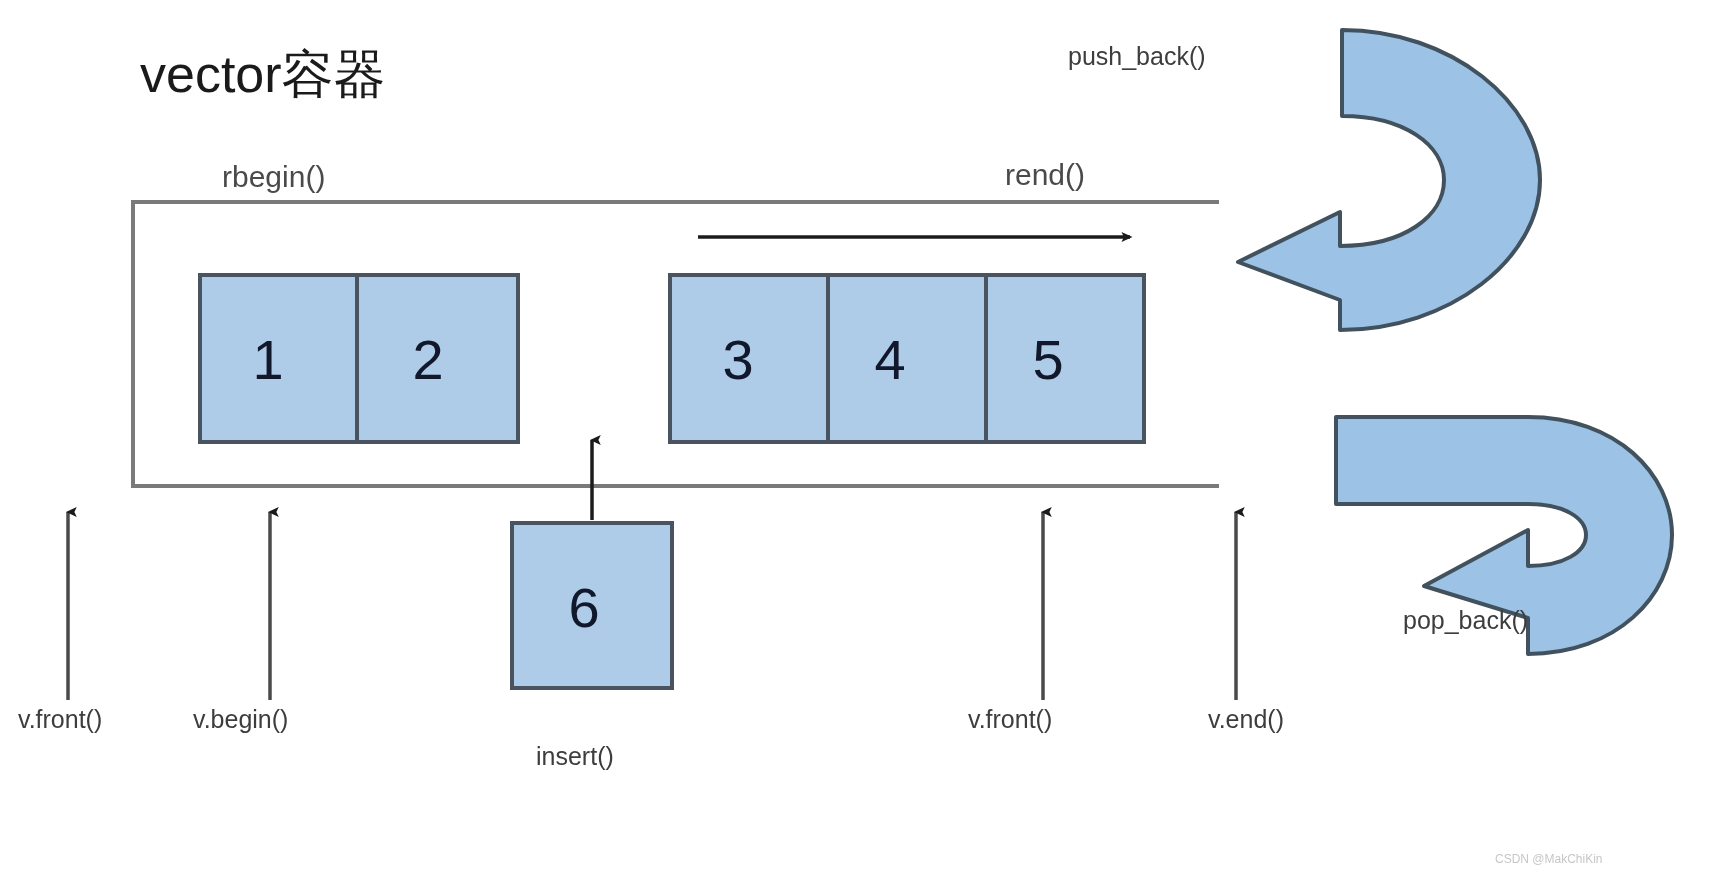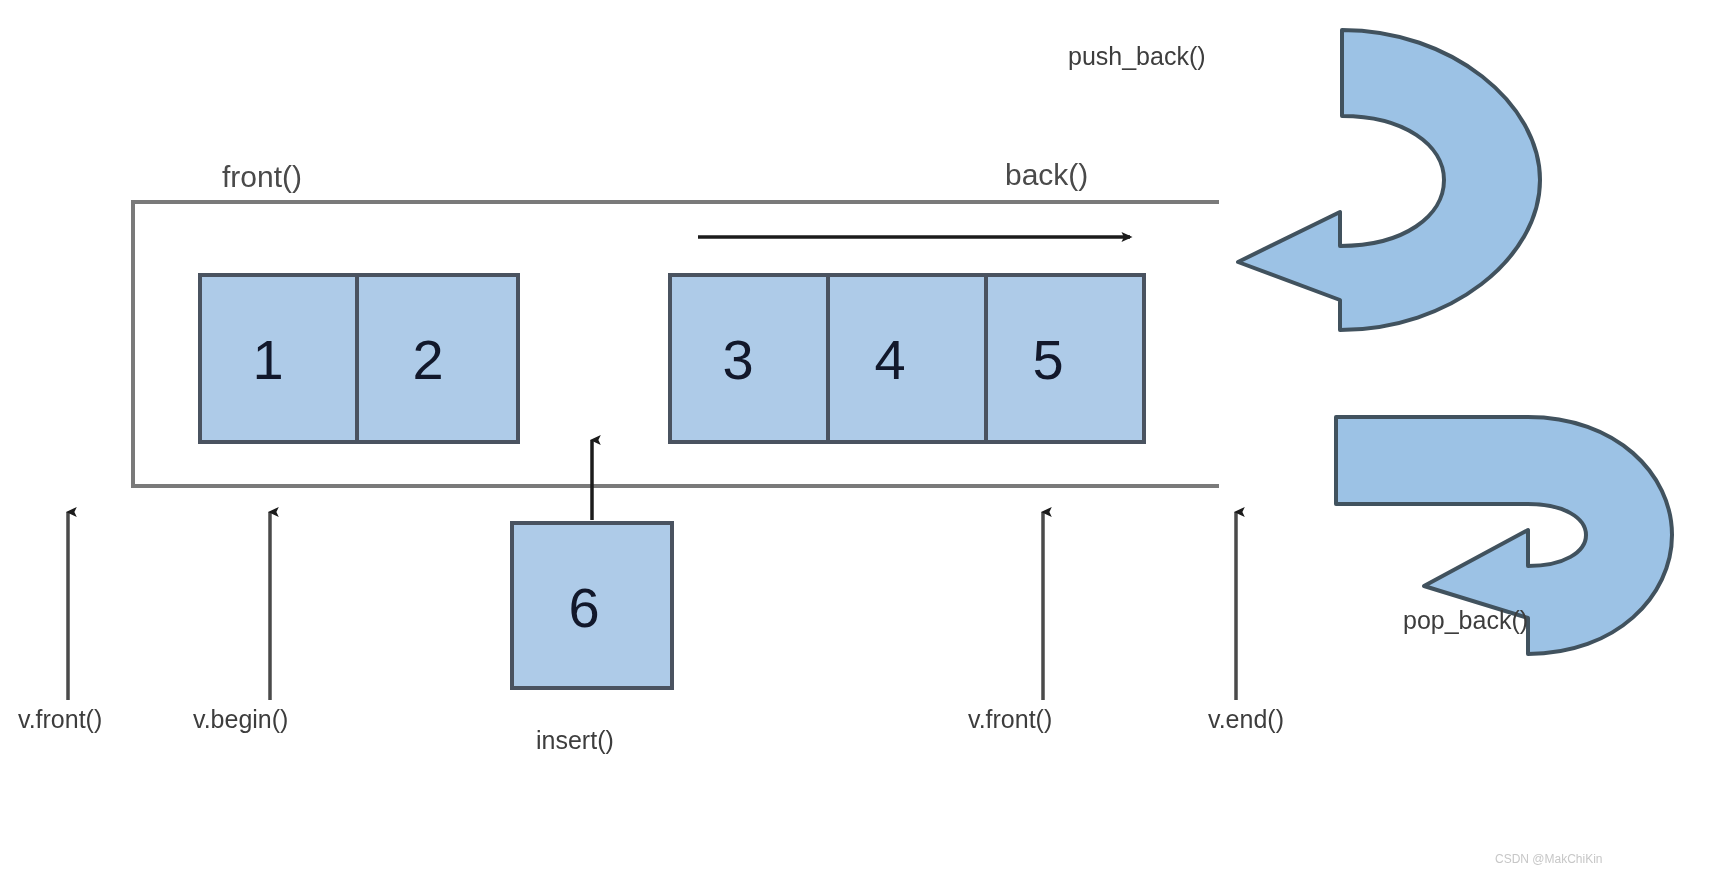--- a/index.html
+++ b/index.html
@@ -132,30 +132,31 @@
                L 1424 586
                L 1528 530
                L 1528 566
                C 1564 566 1586 552 1586 535
                C 1586 518 1564 504 1528 504
                L 1336 504
                Z" fill="#9cc2e5" stroke="#41525e" stroke-width="4" stroke-linejoin="round"></path>
     </g>
   </svg>
 
+  <div class="lbl title" style="left:140px; top:48px;">vector容器</div>
 
-  <div class="lbl anno" style="left:222px; top:162px;">front()</div>
+  <div class="lbl anno" style="left:222px; top:162px;">rbegin()</div>
 
-  <div class="lbl anno" style="left:1005px; top:160px;">back()</div>
+  <div class="lbl anno" style="left:1005px; top:160px;">rend()</div>
 
   <div class="lbl anno-big" style="left:1068px; top:44px;">push_back()</div>
 
   <div class="lbl anno-big" style="left:1363px; top:608px;margin-left:40px;">pop_back()</div>
 
-  <div class="lbl anno-big" style="left:536px; top:728px;">insert()</div>
+  <div class="lbl anno-big" style="left:536px; top:744px;">insert()</div>
 
   <div class="lbl anno-big" style="left:18px; top:707px;">v.front()</div>
 
   <div class="lbl anno-big" style="left:193px; top:707px;">v.begin()</div>
 
   <div class="lbl anno-big" style="left:968px; top:707px;">v.front()</div>
 
   <div class="lbl anno-big" style="left:1188px; top:707px;margin-left:20px;">v.end()</div>
 
   <div class="lbl watermark" style="left:1495px; top:853px;">CSDN @MakChiKin</div>

